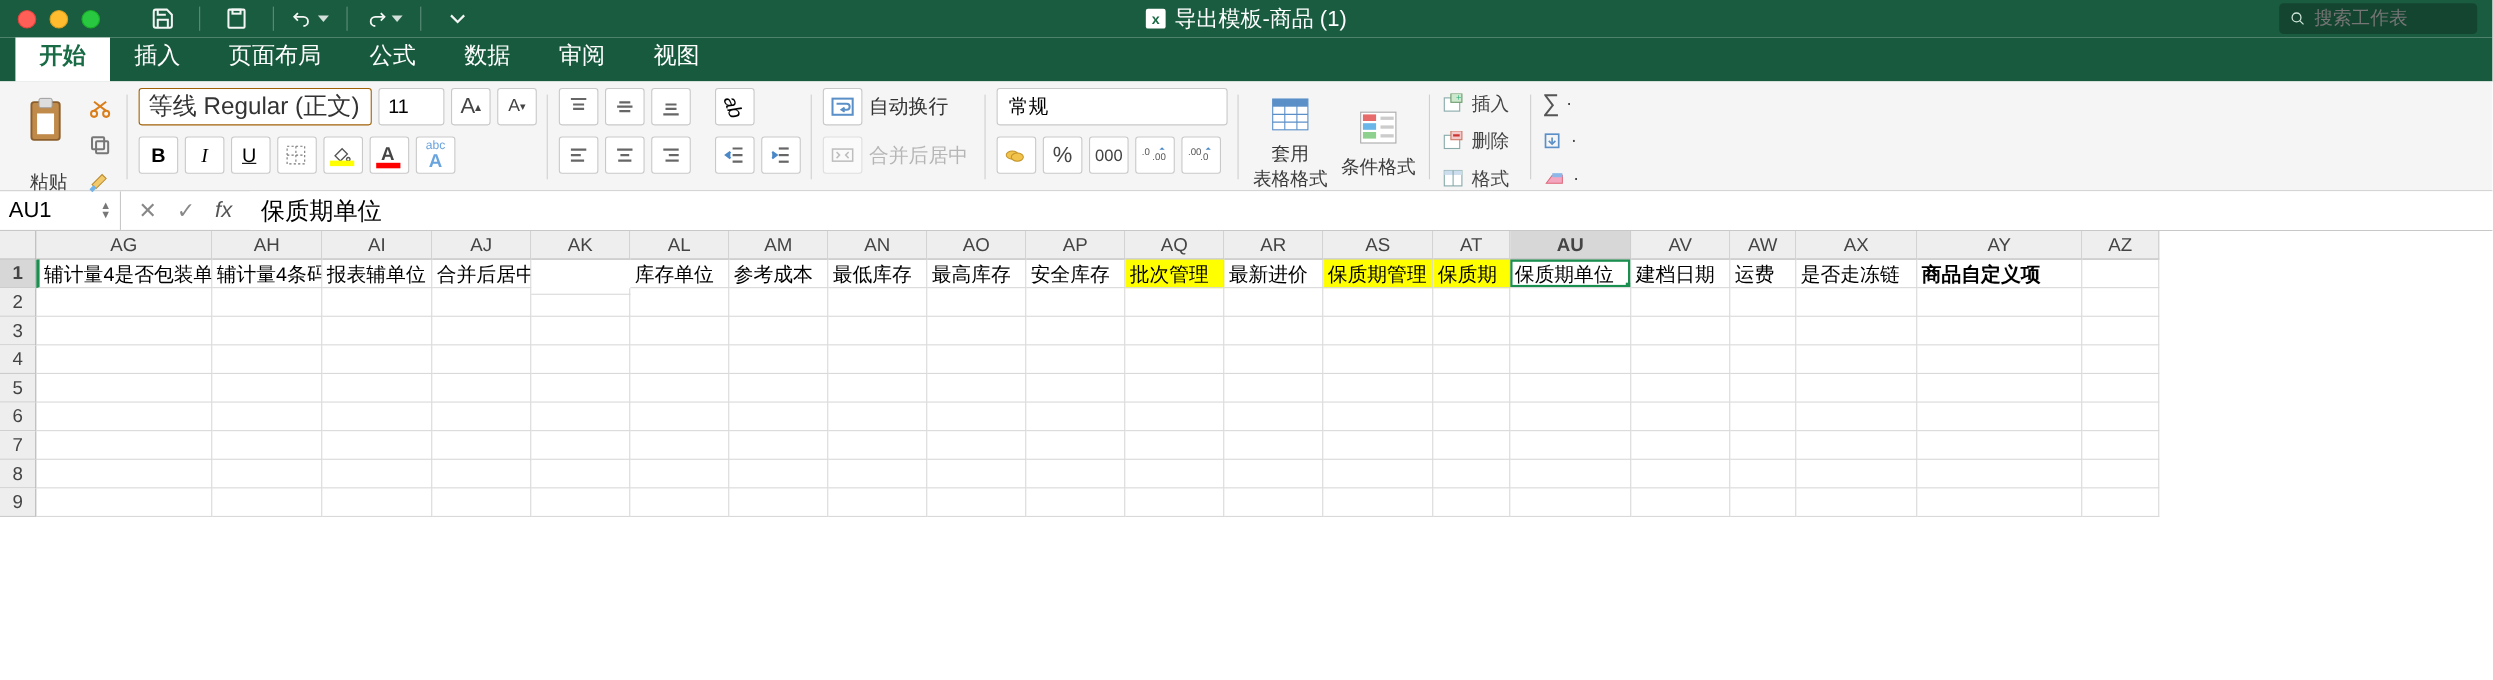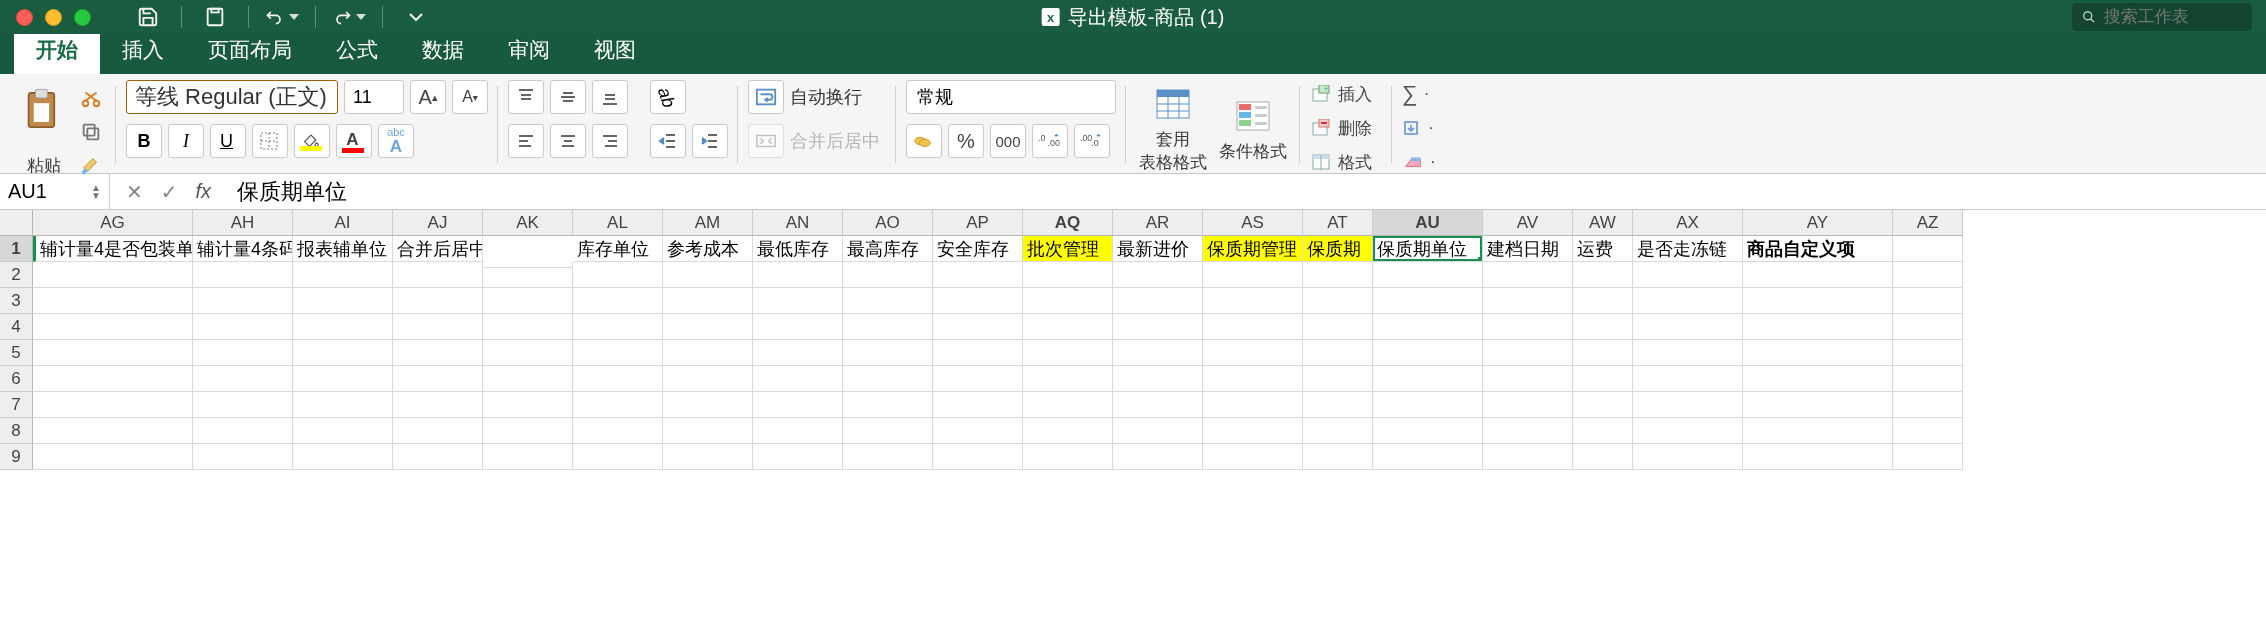--- a/index.html
+++ b/index.html
@@ -497,21 +497,21 @@
       <div class="ch" style="width: 160px;">AG</div>
       <div class="ch" style="width: 100px;">AH</div>
       <div class="ch" style="width: 100px;">AI</div>
       <div class="ch" style="width: 90px;">AJ</div>
       <div class="ch" style="width: 90px;">AK</div>
       <div class="ch" style="width: 90px;">AL</div>
       <div class="ch" style="width: 90px;">AM</div>
       <div class="ch" style="width: 90px;">AN</div>
       <div class="ch" style="width: 90px;">AO</div>
       <div class="ch" style="width: 90px;">AP</div>
-      <div class="ch" style="width: 90px; font-weight: bold;">AQ</div>
+      <div class="ch" style="width: 90px;">AQ</div>
       <div class="ch" style="width: 90px;">AR</div>
       <div class="ch" style="width: 100px;">AS</div>
       <div class="ch" style="width: 70px;">AT</div>
       <div class="ch sel" style="width: 110px;">AU</div>
       <div class="ch" style="width: 90px;">AV</div>
       <div class="ch" style="width: 60px;">AW</div>
       <div class="ch" style="width: 110px;">AX</div>
       <div class="ch" style="width: 150px;">AY</div>
       <div class="ch" style="width: 70px;">AZ</div>
     </div>

